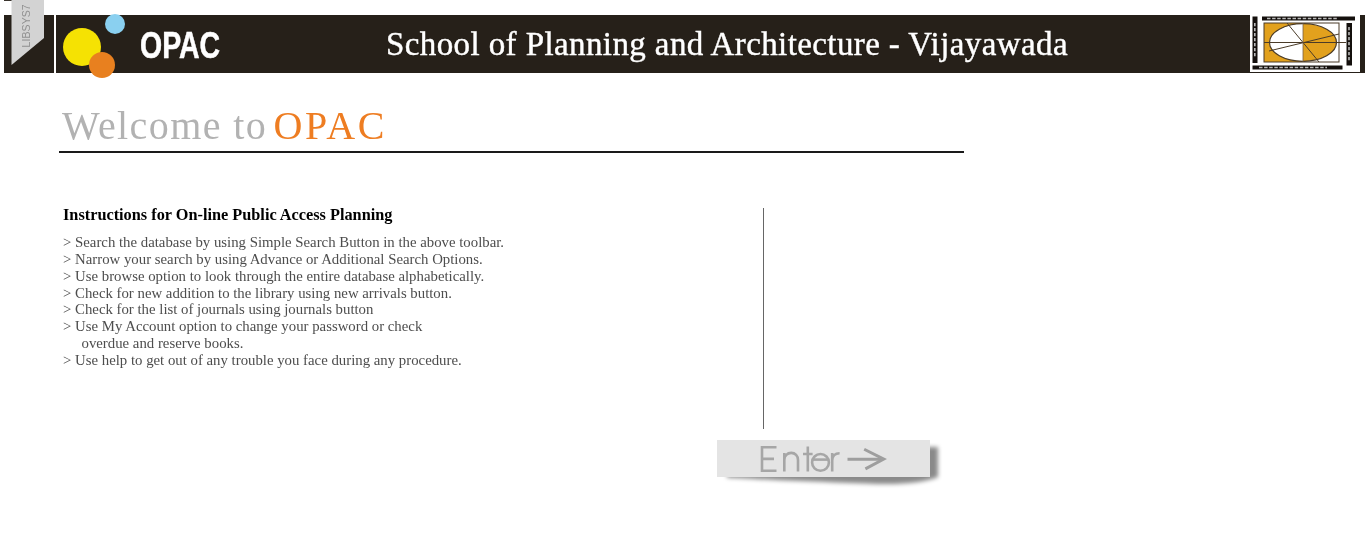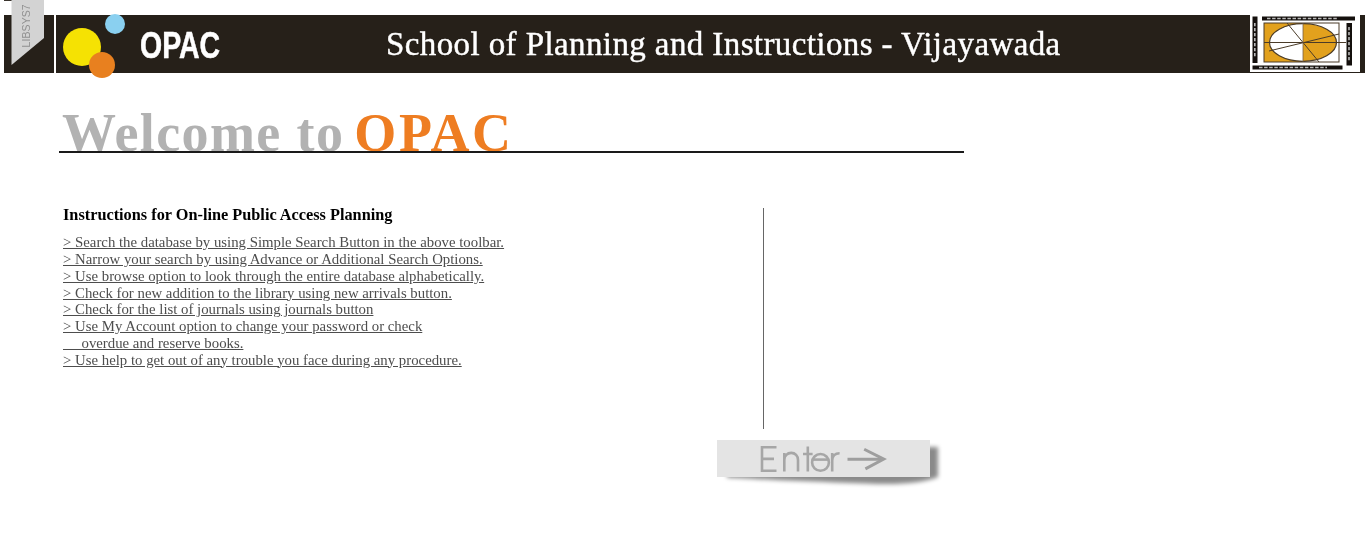--- a/index.html
+++ b/index.html
@@ -21,21 +21,21 @@
 </svg>
 
 <div class="abs" style="left:63px;top:28px;width:38px;height:38px;border-radius:50%;background:#f5e203;"></div>
 
 <div class="abs" style="left:89px;top:52px;width:26px;height:26px;border-radius:50%;background:#e8801f;"></div>
 
 <div class="abs" style="left:105px;top:14px;width:20px;height:20px;border-radius:50%;background:#8ad0f0;"></div>
 
 <div class="abs" style="left:140px;top:28.1px;font-family:'Liberation Sans',sans-serif;font-weight:bold;font-size:36.2px;color:#ffffff;-webkit-text-stroke:0.5px #ffffff;transform:scaleX(0.787);transform-origin:0 0;letter-spacing:0px;line-height:1;">OPAC</div>
 
-<div class="abs" style="left:386px;top:27.5px;font-family:'Liberation Serif',serif;font-size:33px;color:#ffffff;-webkit-text-stroke:0.4px #ffffff;letter-spacing:0.4px;line-height:1;white-space:nowrap;">School of Planning and Instructions - Vijayawada</div>
+<div class="abs" style="left:386px;top:27.5px;font-family:'Liberation Serif',serif;font-size:33px;color:#ffffff;-webkit-text-stroke:0.4px #ffffff;letter-spacing:0.4px;line-height:1;white-space:nowrap;">School of Planning and Architecture - Vijayawada</div>
 
 <svg class="abs" style="left:1250px;top:14px;" width="110" height="58" viewBox="0 0 110 58">
   <rect x="0" y="0" width="110" height="58" fill="#ffffff"></rect>
 
   <rect x="12" y="2.5" width="93" height="4" fill="#14100d"></rect>
 
   <rect x="2.5" y="2.5" width="5" height="46.5" fill="#14100d"></rect>
 
   <rect x="96.5" y="9" width="5.5" height="42.5" fill="#14100d"></rect>
 
@@ -58,27 +58,27 @@
   <line x1="53" y1="9" x2="53" y2="48" stroke="#786048" stroke-width="0.8"></line>
 
   <g stroke="#bbbbbb" stroke-width="1.6">
     <line x1="17" y1="4.5" x2="88" y2="4.5" stroke-dasharray="3.5 1.6"></line>
     <line x1="9" y1="53.5" x2="77" y2="53.5" stroke-dasharray="3.5 1.6"></line>
     <line x1="4.8" y1="9" x2="4.8" y2="44" stroke-dasharray="3.2 1.8"></line>
     <line x1="99" y1="13" x2="99" y2="48" stroke-dasharray="3.2 1.8"></line>
   </g>
 </svg>
 
-<div class="abs" style="left:62px;top:105.5px;font-family:'Liberation Serif',serif;font-weight:bold;font-size:54px;letter-spacing:1.4px;line-height:1;white-space:nowrap;"><span style="color:#b2b2b2;">Welcome to </span><span style="color:#ee7d22;margin-left:-5px;letter-spacing:2.6px;">OPAC</span></div>
+<div class="abs" style="left:62px;top:105.5px;font-family:'Liberation Serif',serif;font-weight:normal;font-size:40px;letter-spacing:1.4px;line-height:1;white-space:nowrap;"><span style="color:#b2b2b2;">Welcome to </span><span style="color:#ee7d22;margin-left:-5px;letter-spacing:2.6px;">OPAC</span></div>
 
 <div class="abs" style="left:59px;top:150.5px;width:905px;height:2.2px;background:#1a1a1a;"></div>
 
 <div class="abs" style="left:63px;top:206.5px;font-family:'Liberation Serif',serif;font-weight:bold;font-size:16.3px;color:#000000;line-height:1;white-space:nowrap;">Instructions for On-line Public Access Planning</div>
 
-<div class="abs" style="left:63px;top:234.3px;font-family:'Liberation Serif',serif;font-size:14.8px;color:#4d4d4d;line-height:16.75px;white-space:nowrap;text-decoration:underline;">
+<div class="abs" style="left:63px;top:234.3px;font-family:'Liberation Serif',serif;font-size:14.8px;color:#4d4d4d;line-height:16.75px;white-space:nowrap;">
 &gt; Search the database by using Simple Search Button in the above toolbar.<br>
 &gt; Narrow your search by using Advance or Additional Search Options.<br>
 &gt; Use browse option to look through the entire database alphabetically.<br>
 &gt; Check for new addition to the library using new arrivals button.<br>
 &gt; Check for the list of journals using journals button<br>
 &gt; Use My Account option to change your password or check<br>
 &nbsp;&nbsp;&nbsp;&nbsp;&nbsp;overdue and reserve books.<br>
 &gt; Use help to get out of any trouble you face during any procedure.
 </div>
 

